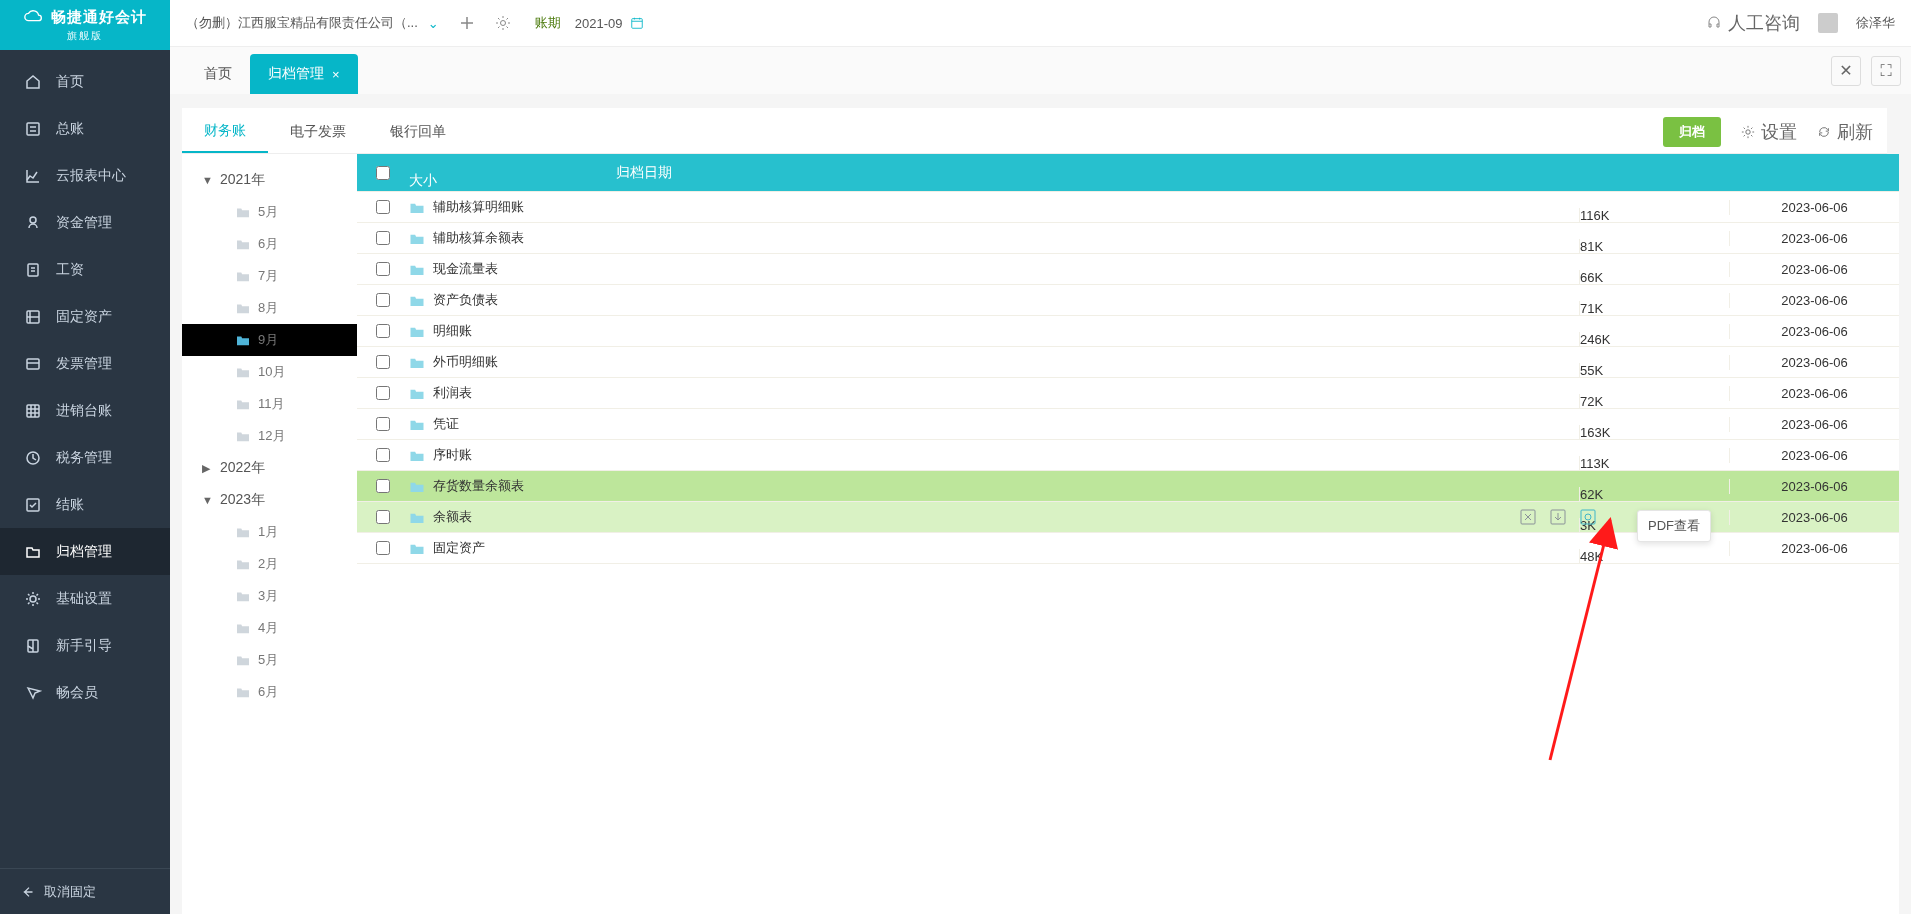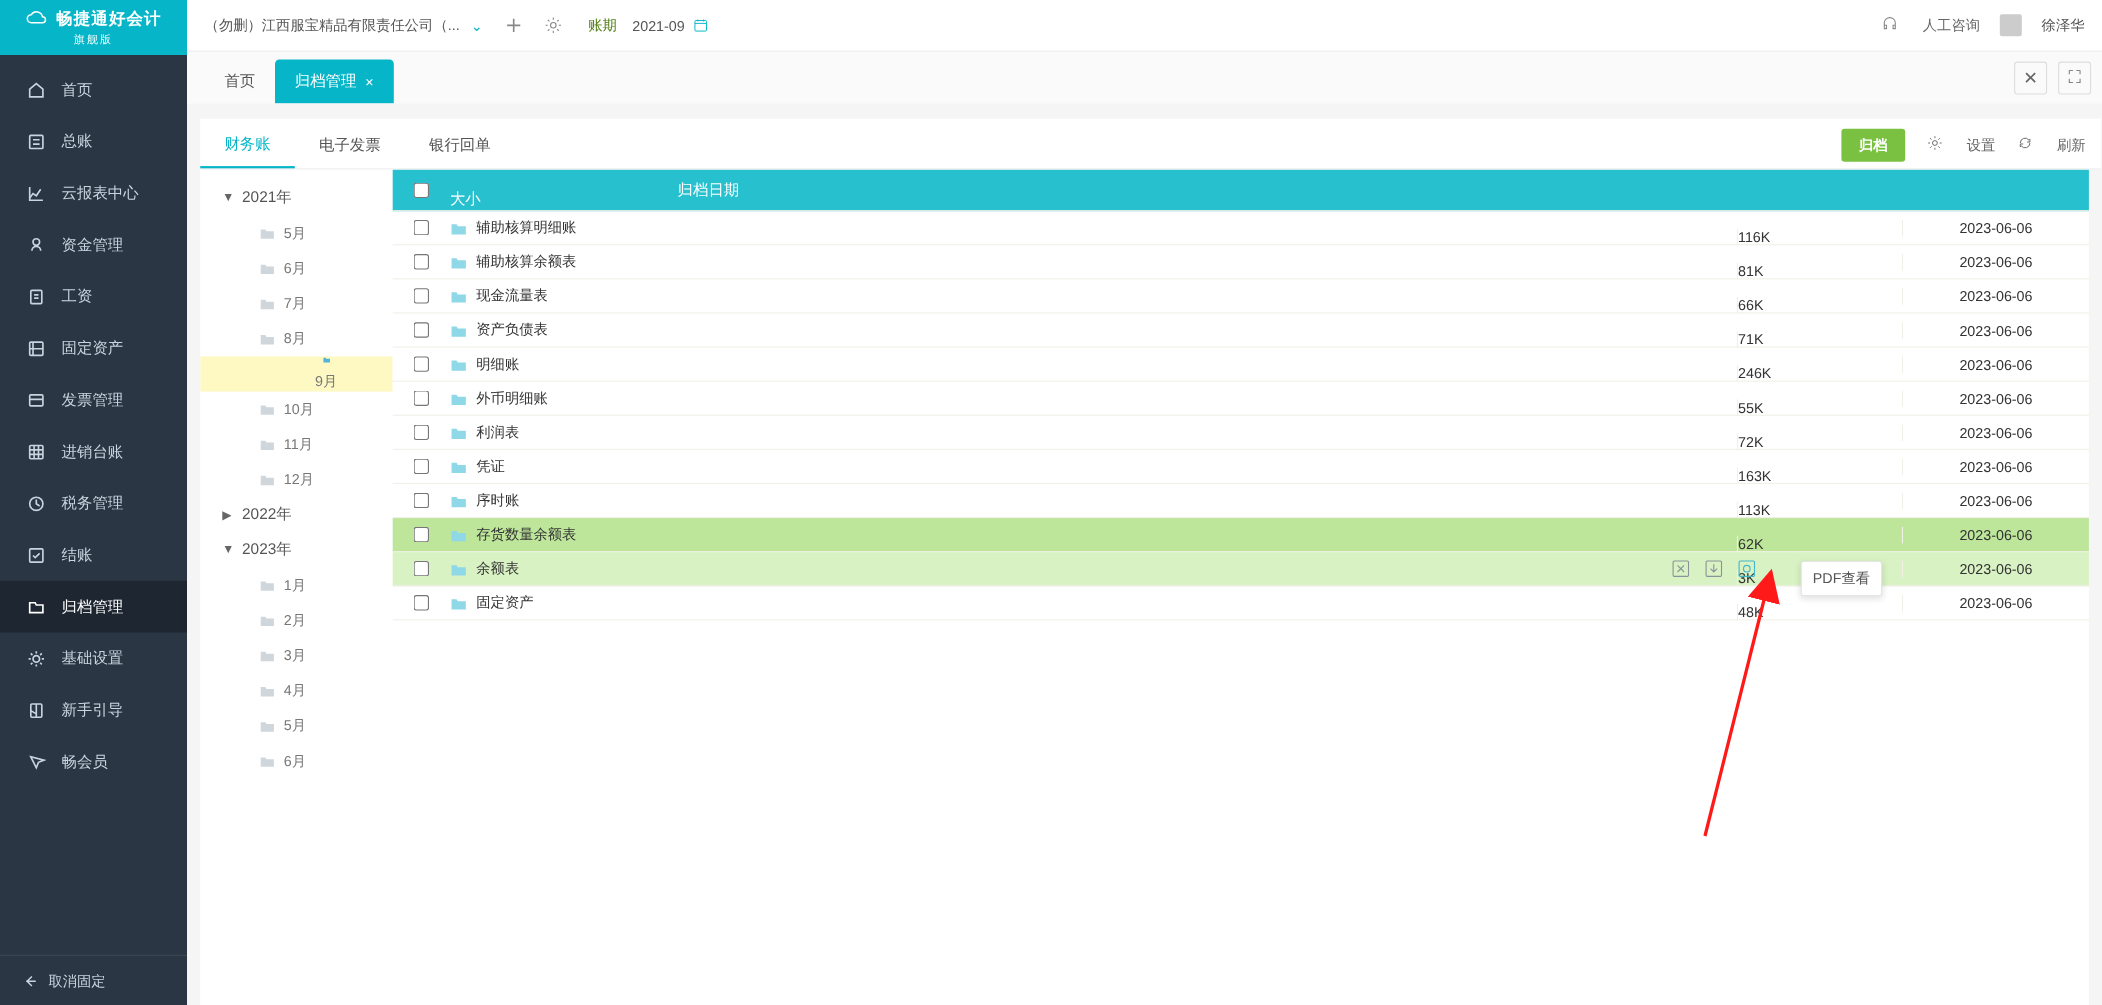--- a/index.html
+++ b/index.html
@@ -35,37 +35,37 @@
 
 .tabbar { position:absolute; left:170px; top:46px; right:0; height:48px; background:#fafafa; border-top:1px solid #eee; display:flex; align-items:flex-end; padding-left:16px; }
 .tabbar .tab { height:40px; display:flex; align-items:center; padding:0 18px; font-size:14px; color:#555; cursor:pointer; border-radius:4px 4px 0 0; }
 .tabbar .tab.active { background:#06b6c8; color:#fff; }
 .tabbar .tab .close { margin-left:8px; font-size:13px; }
 .tabbar .right-ctrls { margin-left:auto; display:flex; gap:10px; padding-right:10px; align-items:center; height:100%; }
 .tabbar .ctrl-box { width:30px; height:30px; border:1px solid #ddd; border-radius:3px; display:flex; align-items:center; justify-content:center; font-size:16px; color:#666; cursor:pointer; }
 
 
 .content { position:absolute; left:170px; top:94px; right:0; bottom:0; background:#f5f5f5; padding:14px 12px 0 12px; display:flex; gap:0; }
-.subtabs-wrap { position:absolute; left:12px; right:1px; top:14px; height:46px; background:#fff; display:flex; align-items:flex-end; border-bottom:1px solid #eee; z-index:2; }
+.subtabs-wrap { position:absolute; left:12px; right:24px; top:14px; height:46px; background:#fff; display:flex; align-items:flex-end; border-bottom:1px solid #eee; z-index:2; }
 .subtab { padding:0 22px; height:42px; display:flex; align-items:center; font-size:14px; color:#555; cursor:pointer; }
 .subtab.active { color:#06b6c8; border-bottom:2px solid #06b6c8; }
 .subtabs-right { margin-left:auto; display:flex; align-items:center; gap:20px; padding-right:14px; height:42px; }
 .btn-archive { background:#7ac142; color:#fff; padding:6px 16px; border-radius:3px; font-size:13px; cursor:pointer;font-weight:bold; }
-.link-btn { display:flex; gap:22px; font-size:13px; color:#666; cursor:pointer; }
+.link-btn { display:flex; align-items:center; gap:6px; font-size:18px; color:#666; cursor:pointer; }
 .link-btn svg { stroke:#888; }
 
 .body-row { position:absolute; left:12px; right:12px; top:60px; bottom:0; display:flex; background:#fff; }
 
 
 .tree { width:175px; padding-top:10px; font-size:14px; color:#555; overflow-y:auto; }
 .tree-row { height:32px; display:flex; align-items:center; padding-left:20px; gap:8px; cursor:pointer; }
 .tree-row.month { padding-left:54px; color:#777; font-size:13px; }
 .tree-row .caret { width:10px; font-size:11px; color:#666; }
 .tree-row .folder { color:#cfd6dc; }
-.tree-row.sel { background:#fef9c3;flex-direction:column; }
+.tree-row.sel { background:#000000; }
 .tree-row.sel .folder { color:#4fb4d8; }
 
 
 .ftable { flex:1; display:flex; flex-direction:column; }
 .frow { display:flex; align-items:center; height:31px; border-bottom:1px solid #f1efe6; font-size:13px; }
 .frow .c-chk { width:52px; display:flex; justify-content:center; }
 .frow .c-name { flex:1; display:flex; align-items:center; gap:8px; }
 .frow .c-size { width:150px; text-align:left; border-left:1px solid #f1efe6;margin-top:16px; }
 .frow .c-date { width:170px; text-align:center; border-left:1px solid #f1efe6; }
 .frow.header { background:#27c0ce; color:#fff; font-size:14px; height:38px; }

